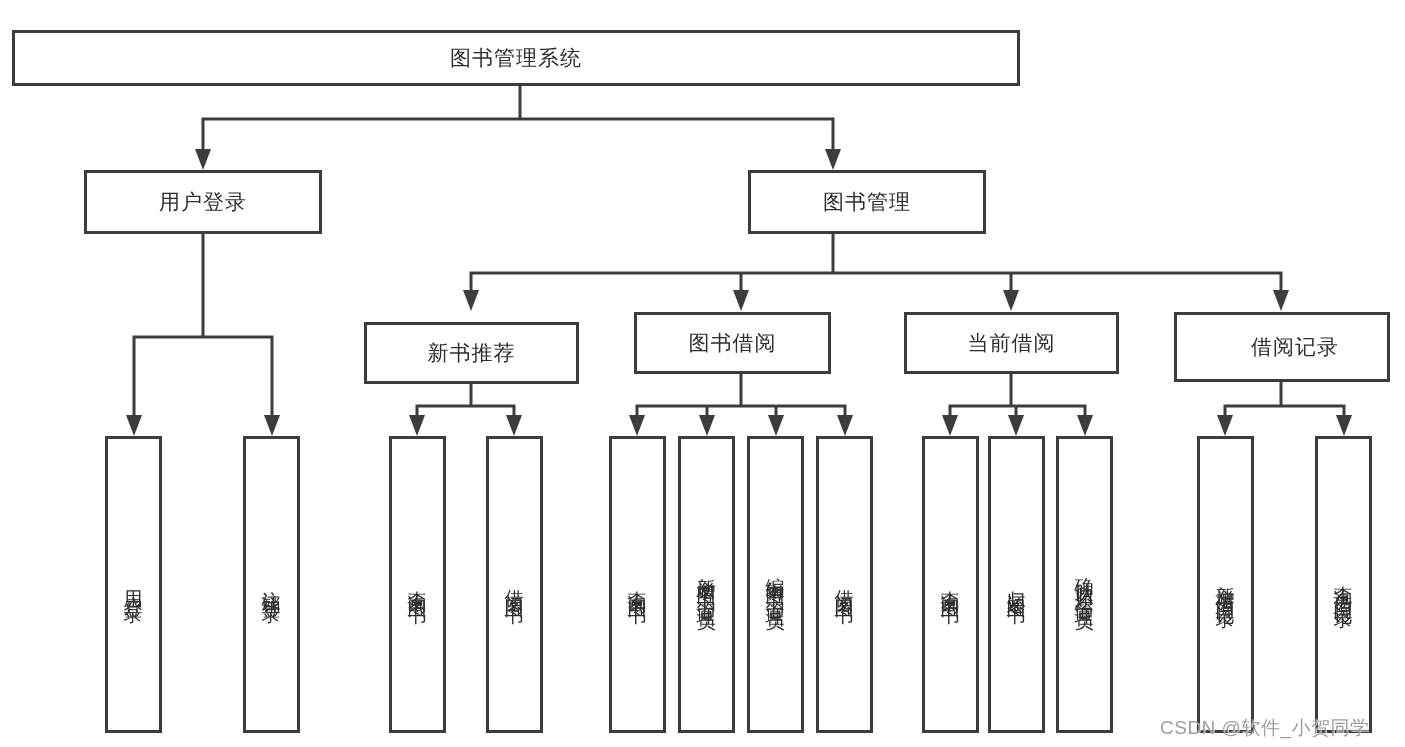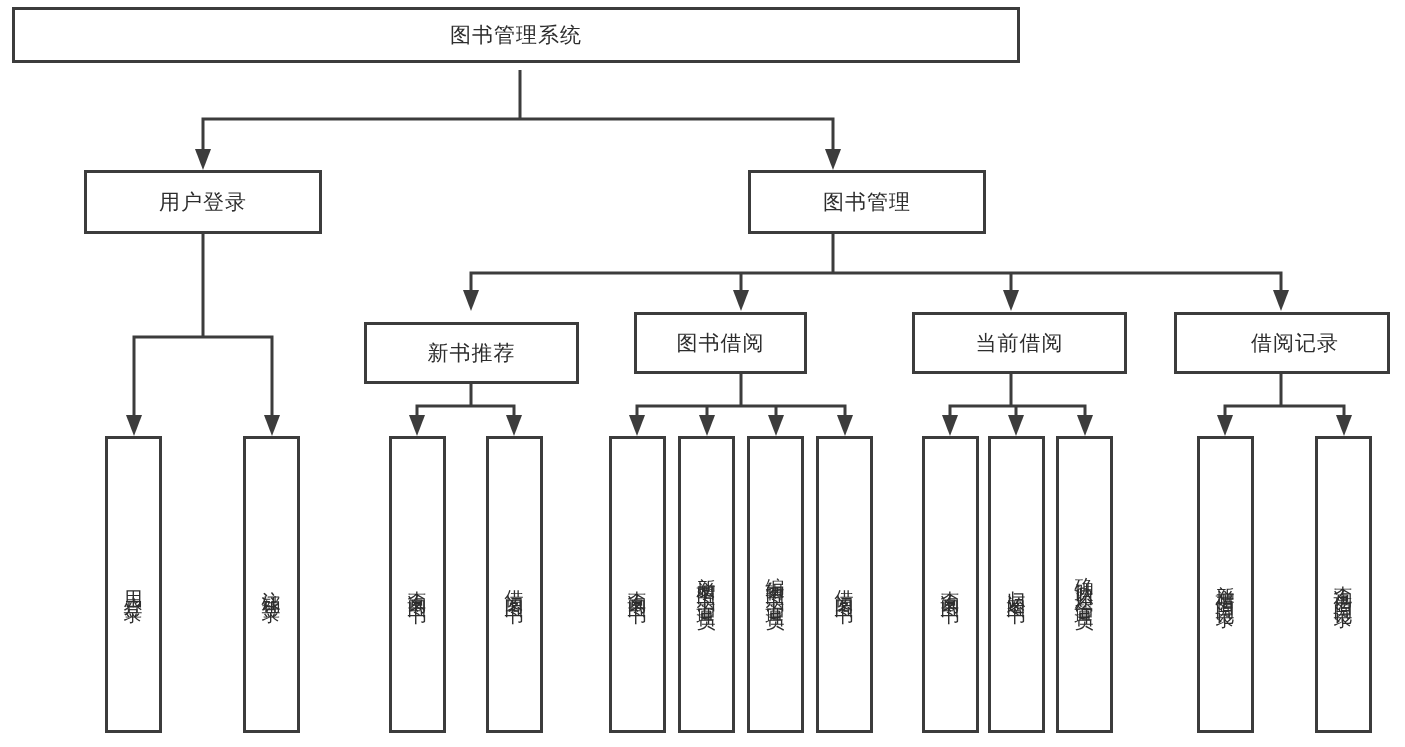--- a/index.html
+++ b/index.html
@@ -28,27 +28,27 @@
     box-sizing: border-box;
     border: 3px solid #3c3c3c;
     background: #ffffff;
     color: #2d2d2d;
     display: flex;
     align-items: center;
     justify-content: center;
     text-align: center;
   }
   .h-node { font-size: 21px; letter-spacing: 1px; }
-  #root { left: 12px;  top: 7px;  width: 1008px; height: 56px; }
+  #root { left: 12px;  top: 30px;  width: 1008px; height: 56px; }
   #l1a  { left: 84px;  top: 170px; width: 238px;  height: 64px; }
   #l1b  { left: 748px; top: 170px; width: 238px;  height: 64px; }
   #l2a  { left: 364px; top: 322px; width: 215px;  height: 62px; }
-  #l2b  { left: 634px; top: 312px; width: 173px;  height: 62px; }
-  #l2c  { left: 904px; top: 312px; width: 215px;  height: 62px; margin-left: 8px; }
-  #l2d  { left: 1174px;top: 312px; width: 216px;  height: 62px; padding-left: 26px; }
+  #l2b  { left: 634px; top: 312px; width: 197px;  height: 62px; }
+  #l2c  { left: 904px; top: 312px; width: 215px;  height: 62px; }
+  #l2d  { left: 1174px;top: 312px; width: 216px;  height: 70px; padding-left: 26px; }
   .leaf {
     top: 436px;
     width: 57px;
     height: 297px;
   }
   .leaf .vlabel {
     writing-mode: vertical-rl;
     text-orientation: mixed;
     font-size: 19px;
     letter-spacing: 5px;
@@ -175,14 +175,15 @@
   <div id="c3" class="node leaf">
     <span class="vlabel">确认归还（管理员）</span>
   </div>
   <div id="r1" class="node leaf">
     <span class="vlabel">新增借阅记录</span>
   </div>
   <div id="r2" class="node leaf">
     <span class="vlabel">查询借阅记录</span>
   </div>
 
+  <div class="watermark">CSDN @软件_小贺同学</div>
 
 </div>
 
 </body></html>

